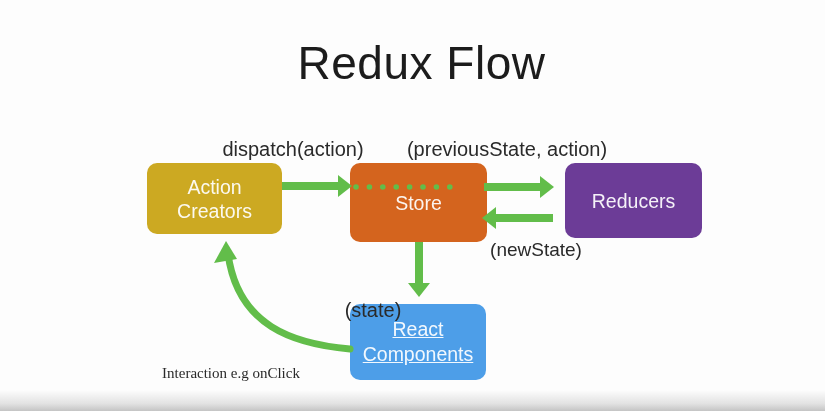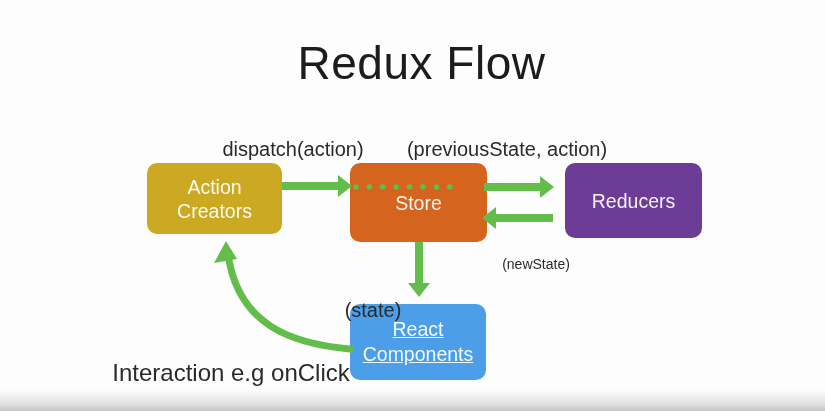--- a/index.html
+++ b/index.html
@@ -56,23 +56,23 @@
   .edge-label {
     position: absolute;
     transform: translate(-50%, -50%);
     white-space: nowrap;
     color: #2a2a2a;
     font-size: 20px;
     z-index: 3;
   }
   .label-dispatch        { left: 293px; top: 149px; }
   .label-previous-state  { left: 507px; top: 149px; }
-  .label-new-state       { left: 536px; top: 264px; font-size: 14px; text-align: right; }
+  .label-new-state       { left: 536px; top: 250px; font-size: 19px; text-align: right; }
   .label-state           { left: 373px; top: 274px; margin-top: 36px; }
-  .label-interaction     { left: 231px; top: 373px; font-size: 24px; }
+  .label-interaction     { left: 231px; top: 373px; font-size: 15px; font-family: Liberation Serif, serif; }
   .bottom-gradient {
     position: absolute;
     left: 0; right: 0; bottom: 0;
     height: 21px;
     background: linear-gradient(180deg, rgba(253,253,253,0) 0%, #e2e2e2 65%, #c4c4c4 100%);
     z-index: 4;
   }
 </style>
 </head>
 <body>

